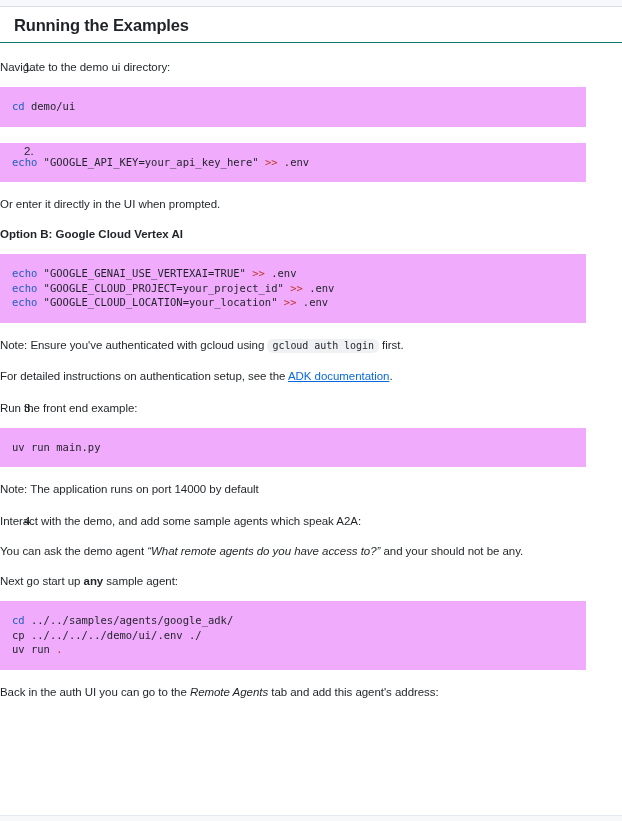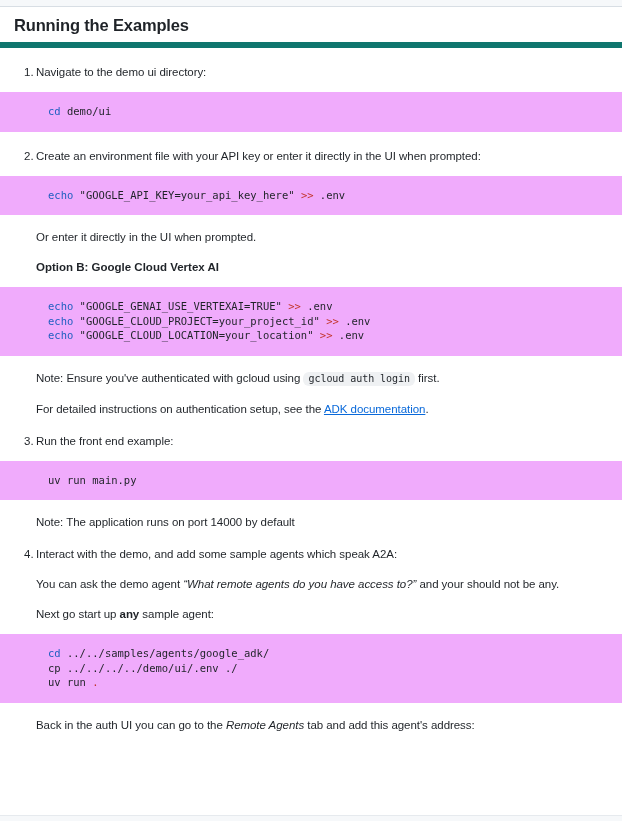--- a/index.html
+++ b/index.html
@@ -31,32 +31,31 @@
   }
   .content { padding: 0 0 0 0; }
 
   h2.page-title {
     margin: 9px 0 0 0;
     padding: 0 12px 7px 14px;
     font-size: 16.5px;
     font-weight: bold;
     letter-spacing: -0.15px;
     color: #1f2328;
-    border-bottom: 6px solid #0f766e;
+    border-bottom: 1px solid #0f766e;
   }
 
   ol.steps {
     margin: 0; padding: 0;
     list-style: none;
     counter-reset: step;
   }
   ol.steps > li {
     position: relative;
     counter-increment: step;
-    padding-left: 36px;
     margin-top: 16px;
   }
   ol.steps > li::before {
     content: counter(step) ".";
     position: absolute;
     left: 24px;
     top: 0;
     font-size: 11.5px;
     color: #1f2328;
     line-height: 16px;
@@ -128,21 +127,20 @@
     <h2 class="page-title">Running the Examples</h2>
 
     <ol class="steps">
 
       <li>
         <p class="txt">Navigate to the demo ui directory:</p>
         <div class="codeblock"><span class="ln"><span class="kw">cd</span><span class="pl"> demo/ui</span></span></div>
       </li>
 
       <li>
-        <p class="txt">Create an environment file with your API key or enter it directly in the UI when prompted:</p>
 
         <div class="codeblock"><span class="ln"><span class="kw">echo</span><span class="str"> "GOOGLE_API_KEY=your_api_key_here" </span><span class="op">&gt;&gt;</span><span class="pl"> .env</span></span></div>
 
         <p class="txt sub">Or enter it directly in the UI when prompted.</p>
 
         <p class="opt-head">Option B: Google Cloud Vertex AI</p>
         <div class="codeblock"><span class="ln"><span class="kw">echo</span><span class="str"> "GOOGLE_GENAI_USE_VERTEXAI=TRUE" </span><span class="op">&gt;&gt;</span><span class="pl"> .env</span></span><span class="ln"><span class="kw">echo</span><span class="str"> "GOOGLE_CLOUD_PROJECT=your_project_id" </span><span class="op">&gt;&gt;</span><span class="pl"> .env</span></span><span class="ln"><span class="kw">echo</span><span class="str"> "GOOGLE_CLOUD_LOCATION=your_location" </span><span class="op">&gt;&gt;</span><span class="pl"> .env</span></span></div>
 
         <p class="txt sub"><span>Note: Ensure you've authenticated with gcloud using </span><code class="inline">gcloud auth login</code><span> first.</span></p>
 

